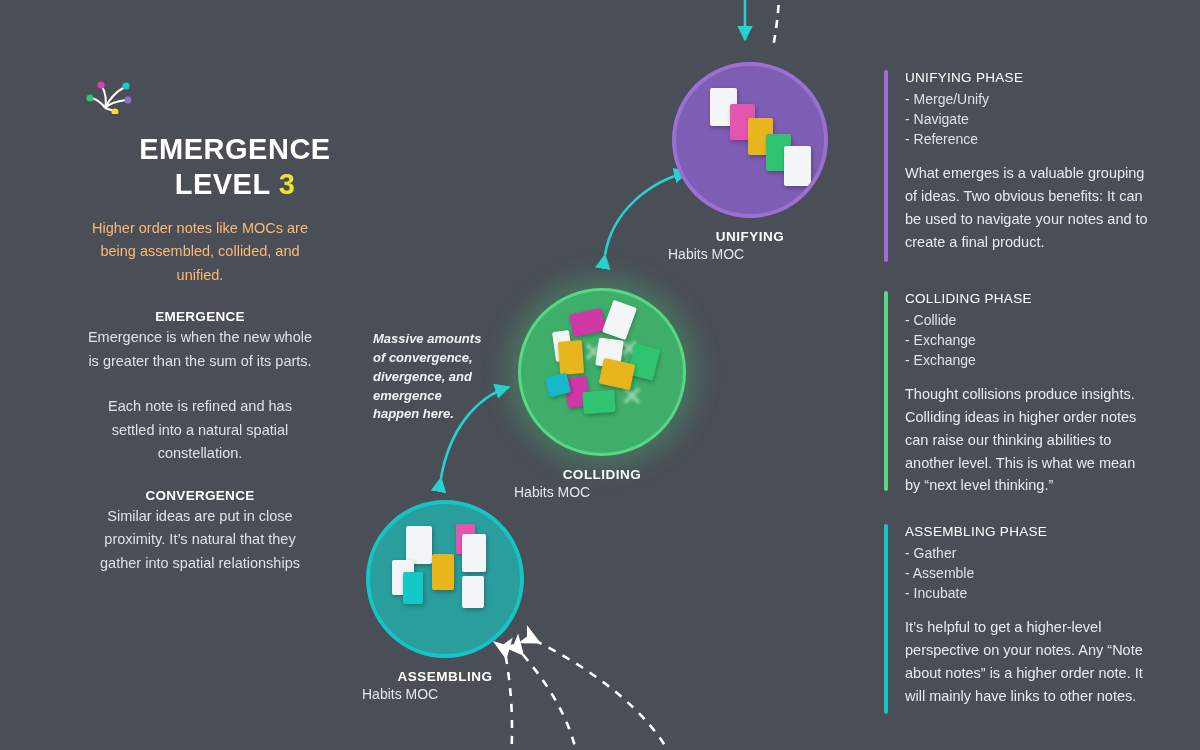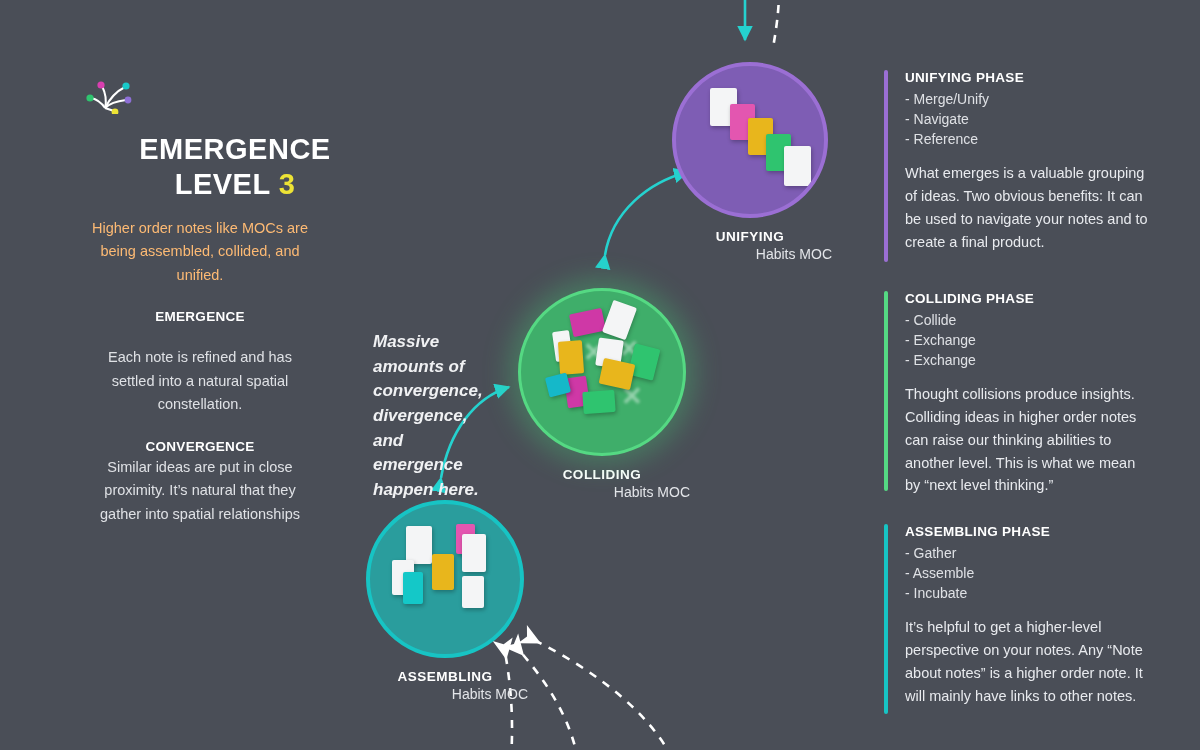--- a/index.html
+++ b/index.html
@@ -34,37 +34,37 @@
   .sec { margin-top:22px; width:230px; }
   .sec-head {
     font-size:13.5px; font-weight:bold; color:#ffffff;
     letter-spacing:0.3px; margin-bottom:2px;
   }
   .sec-body { font-size:14.5px; color:#dfe1e5; line-height:1.62; }
 
   
   #annotation {
     position:absolute; left:373px; top:330px; width:110px;
-    font-size:17px; font-style:italic; font-weight:bold;
+    font-size:13px; font-style:italic; font-weight:bold;
     color:#f0f1f3; line-height:1.45;
   }
 
   
   .node { position:absolute; }
   .bubble {
     position:relative; border-radius:50%;
     overflow:hidden;
   }
   .node-label {
     margin-top:11px; text-align:center;
     font-size:13.5px; font-weight:bold; color:#ffffff;
     letter-spacing:0.5px;
   }
   .node-sub {
-    margin-top:2px; text-align:right;
+    margin-top:2px; text-align:left;
     font-size:14px; color:#e3e5e9;
   }
 
   
   #node-unifying { left:668px; top:62px; width:164px; }
   #bub-unifying {
     width:156px; height:156px; margin:0 auto;
     background:#7e5db4;
     border:4px solid #9b6fd4;
   }
@@ -99,21 +99,21 @@
   }
 
   
   #right-col { position:absolute; left:884px; top:0; width:280px; height:750px; }
   .phase { position:absolute; left:0; width:270px; padding-left:21px; }
   .phase-bar {
     position:absolute; left:0; top:0; width:4px; height:100%;
     border-radius:2px;
   }
   .phase-head {
-    font-size:13.5px; font-weight:bold; color:#ffffff;
+    font-size:13.5px; font-weight:normal; color:#ffffff;
     letter-spacing:0.3px; margin-bottom:4px;
   }
   .phase-item { font-size:14px; color:#dfe1e5; line-height:1.44; }
   .phase-desc {
     margin-top:13px; font-size:14.5px; color:#e8eaee; line-height:1.57;
   }
 
   svg.overlay {
     position:absolute; left:0; top:0;
     width:1200px; height:750px;
@@ -180,20 +180,21 @@
       <div>EMERGENCE</div>
       <div>
         <span>LEVEL </span><span class="lvl-num">3</span>
       </div>
     </div>
 
     <div class="intro">Higher order notes like MOCs are being assembled, collided, and unified.</div>
 
     <div class="sec">
       <div class="sec-head">EMERGENCE</div>
+      <div class="sec-body">Emergence is when the new whole is greater than the sum of its parts.</div>
     </div>
 
     <div class="sec">
       <div class="sec-body">Each note is refined and has settled into a natural spatial constellation.</div>
     </div>
 
 
     <div class="sec">
       <div class="sec-head">CONVERGENCE</div>
       <div class="sec-body">Similar ideas are put in close proximity. It’s natural that they gather into spatial relationships</div>

